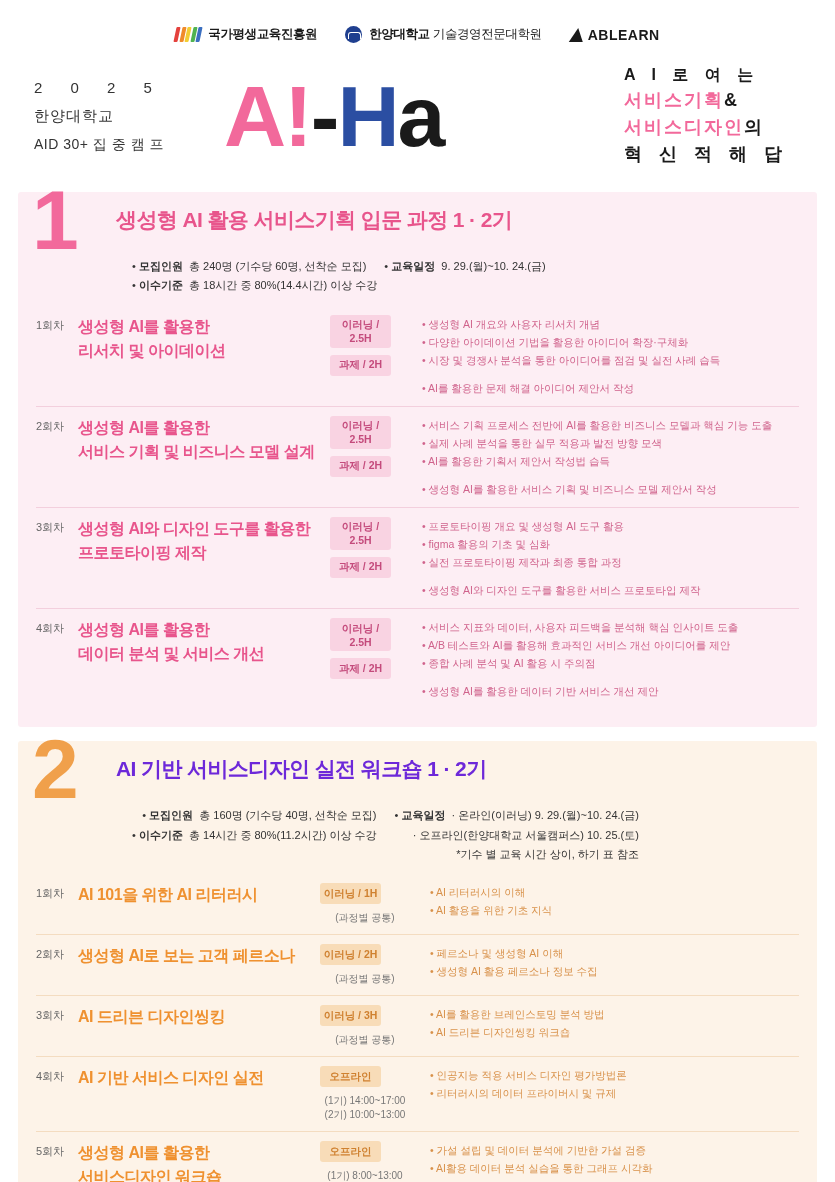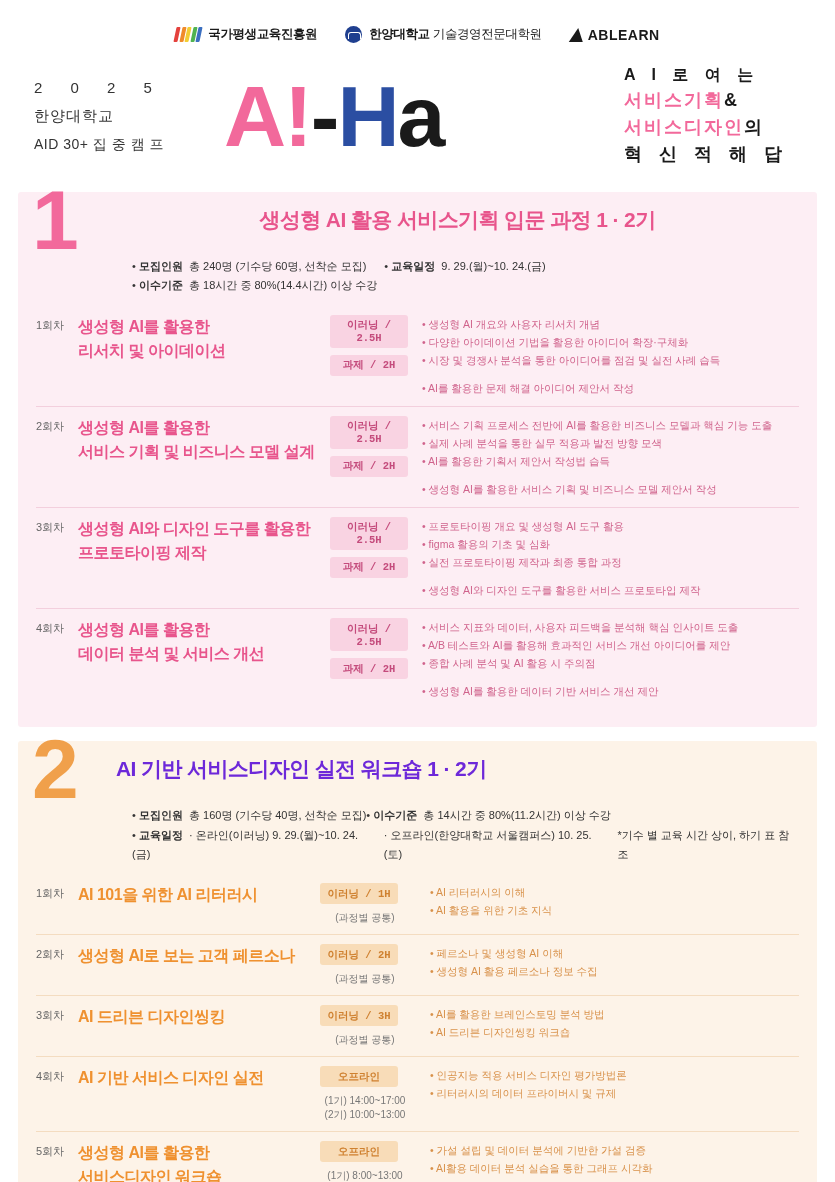--- a/index.html
+++ b/index.html
@@ -79,30 +79,30 @@
 
   .bignum {
     position: absolute; left: 14px; top: -14px;
     font-size: 84px; font-weight: bold; line-height: 1;
   }
   .bignum.n1 { color: #f2699b; }
   .bignum.n2 { color: #f0a04b; }
 
   .block-head { padding-left: 80px; }
   .block-title { font-size: 21px; font-weight: bold; letter-spacing: -0.6px; }
-  .t-pink { color: #e8558c; text-align: center; }
+  .t-pink { color: #e8558c; }
   .t-orange { color: #6d28d9; }
 
   .meta {
     padding-left: 96px; margin-top: 23px; font-size: 11px; color: #333;
     display: flex; flex-wrap: wrap; gap: 0 18px; line-height: 1.75;
   }
   .meta .lbl { font-weight: bold; }
   .meta-item::before { content: "• "; color: #333; }
-  .meta-col { display: flex; flex-direction: row; align-items: flex-end; }
+  .meta-col { display: flex; flex-direction: column; align-items: flex-end; }
   .meta-plain { padding-left: 9px; }
 
   
   .rows { margin-top: 10px; }
   .row {
     display: grid;
     grid-template-columns: 42px 252px 92px 1fr;
     border-top: 1px solid #f3cfdd;
     padding: 9px 0 9px 0;
     align-items: start;
@@ -110,21 +110,21 @@
   .block-2 .row { border-top: 1px solid #f4dcc0; grid-template-columns: 42px 242px 110px 1fr; }
   .row:first-child { border-top: none; }
   .row-n { font-size: 11px; color: #666; padding-top: 3px; }
   .row-title { font-size: 16px; font-weight: bold; line-height: 1.5; letter-spacing: -0.5px; }
   .block-1 .row-title { color: #e8558c; }
   .block-2 .row-title { color: #ef9130; }
 
   .tags { display: flex; flex-direction: column; gap: 7px; }
   .tag {
     font-size: 10.5px; text-align: center; padding: 3.5px 2px;
-    border-radius: 3px; font-weight: bold; width: 78px; font-family: Liberation Mono, monospace;
+    border-radius: 3px; font-weight: bold; width: 61px;
   }
   .block-1 .tag { background: #f9d3e2; color: #c44b7c; }
   .block-2 .tag { background: #f8dcb8; color: #cf8130; }
   .tag-note { font-size: 10px; color: #777; width: 90px; text-align: center; }
 
   .bullets { font-size: 10.5px; line-height: 1.72; }
   .block-1 .bullets li { color: #d0638c; }
   .block-2 .bullets li { color: #d8914a; }
   .bullets { list-style: none; }
   .bullets li::before { content: "• "; }

